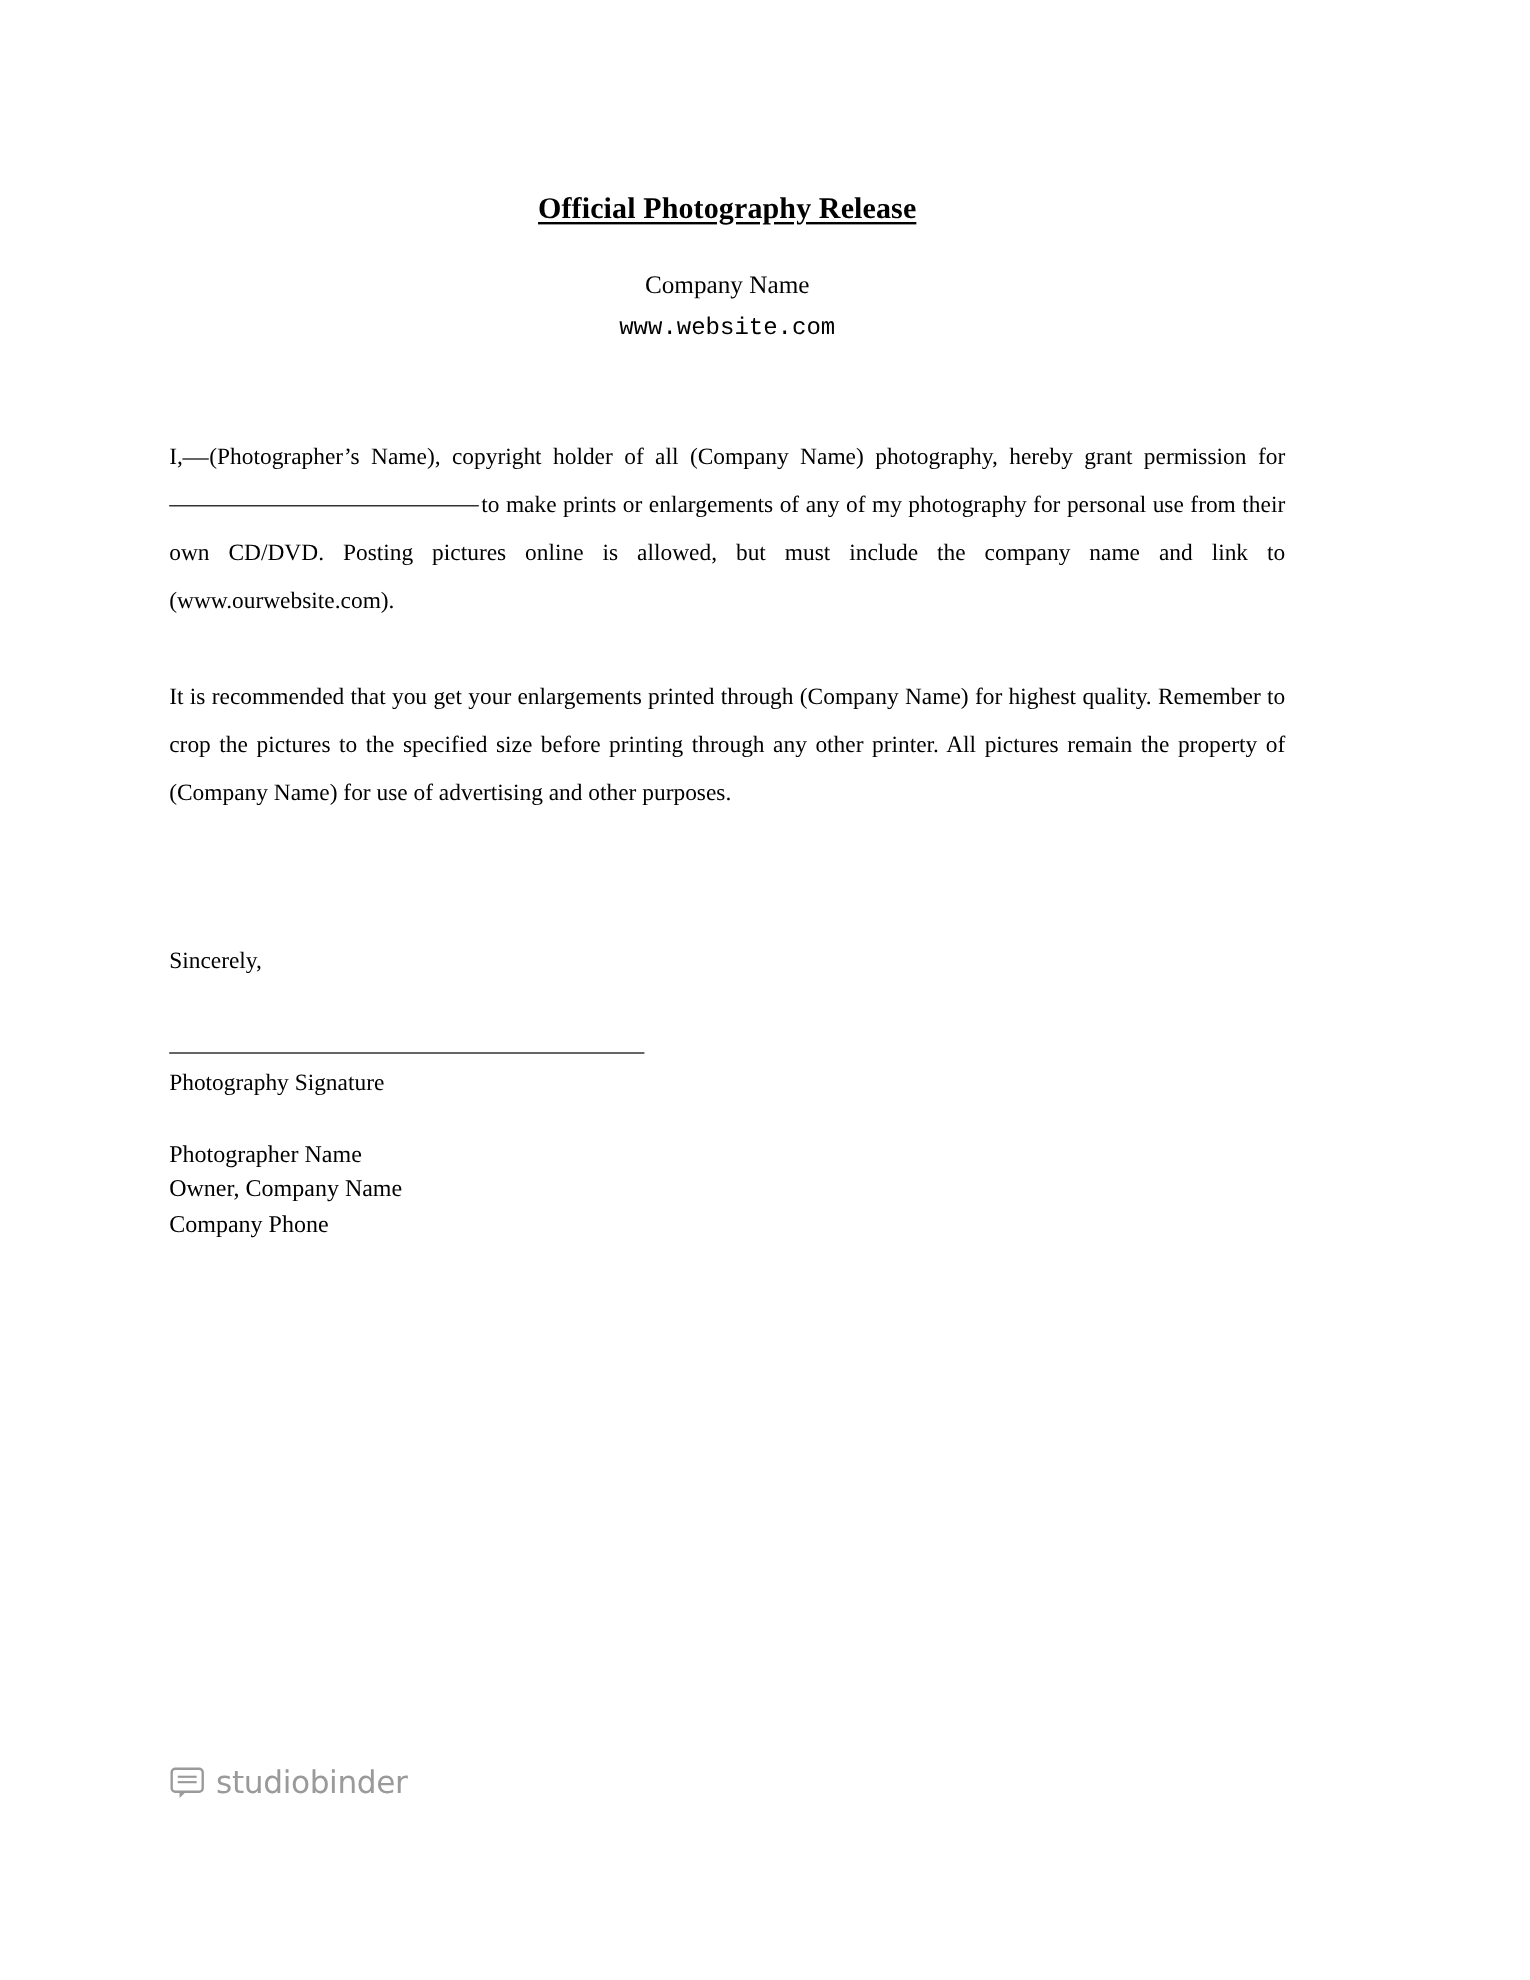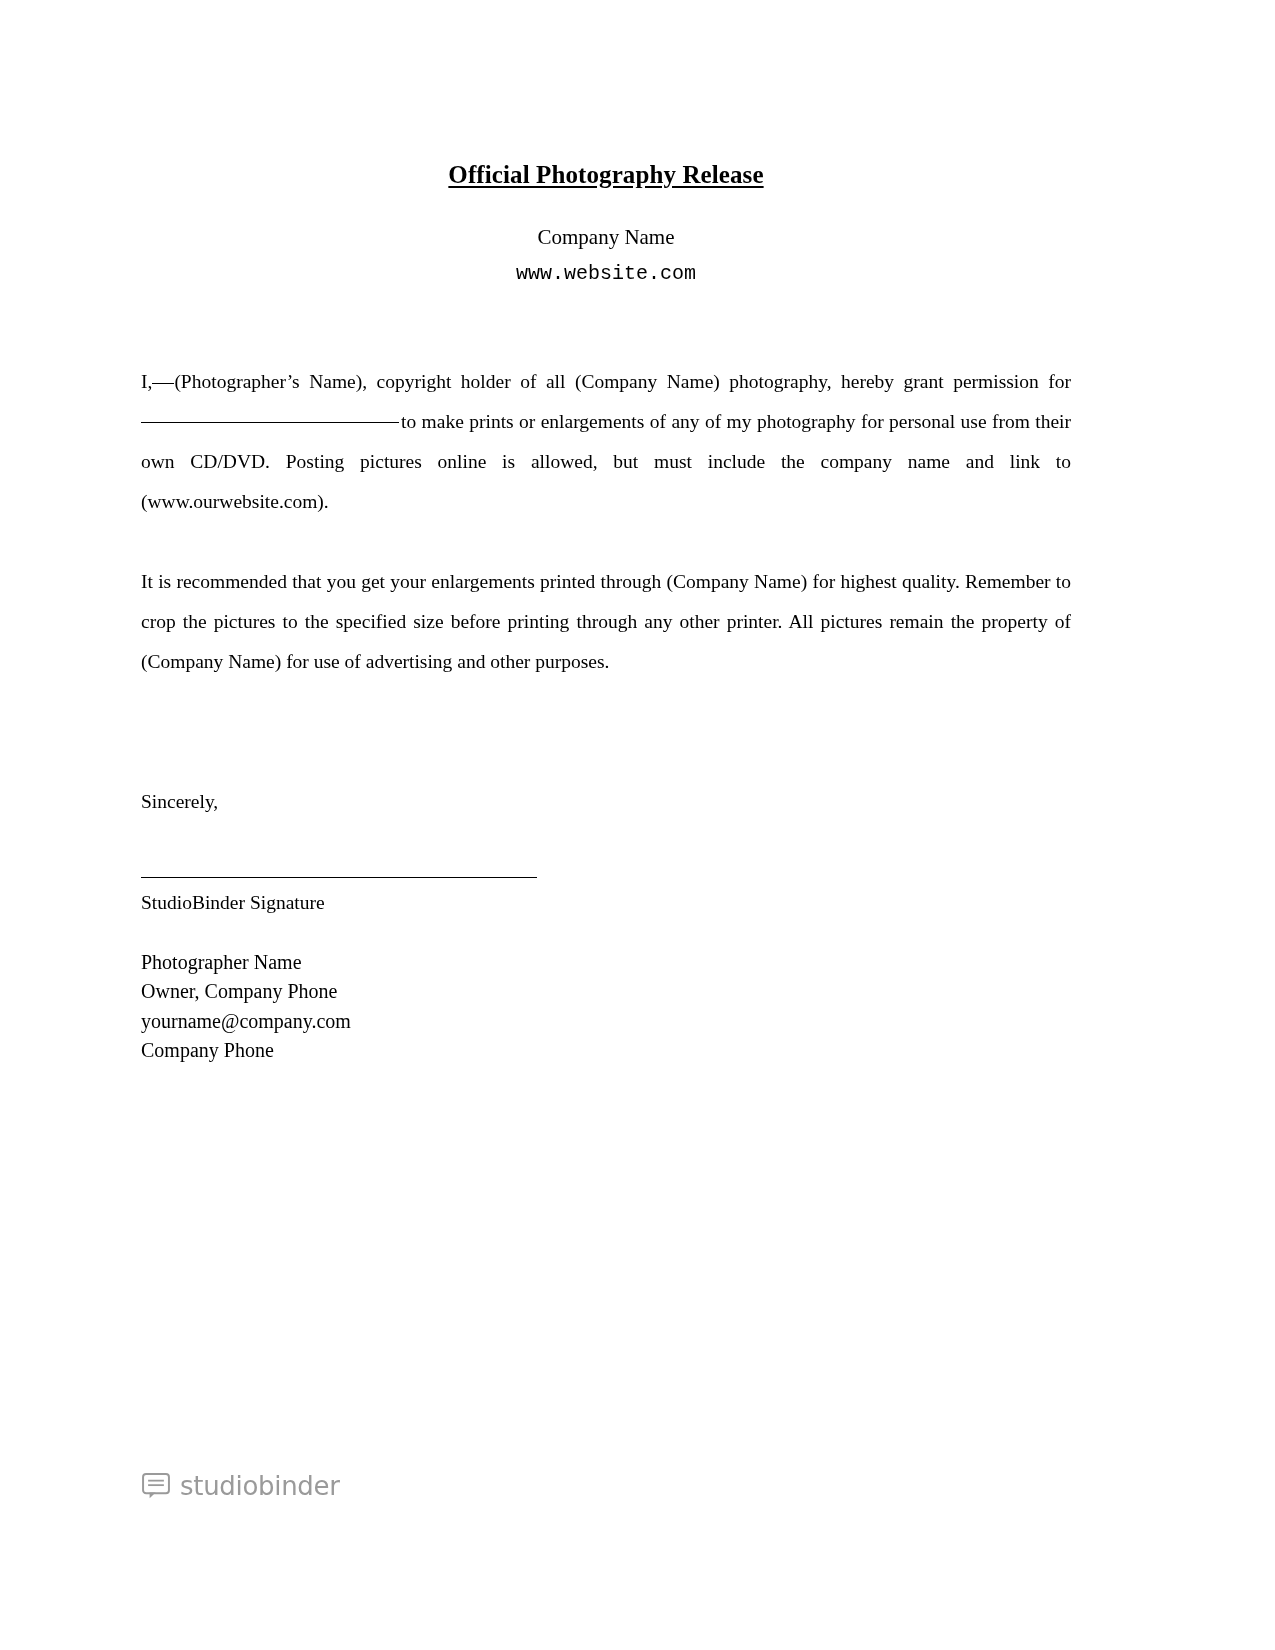--- a/index.html
+++ b/index.html
@@ -182,26 +182,25 @@
       <p class="para"><span>It is recommended that you get your enlargements printed through (Company Name) for highest quality.  Remember to crop the pictures to the specified size before printing through any other printer.  All pictures remain the property of (Company Name) for use of advertising and other purposes.</span></p>
 
     </div>
 
     <div class="closing">
 
       <p class="closing-line">Sincerely,</p>
 
       <div class="sig-rule"></div>
 
-      <p class="sig-label">StudioBinder Signature</p>
+      <p class="sig-label">Photography Signature</p>
 
       <div class="contact-block">
         <p class="contact-line">Photographer Name</p>
-        <p class="contact-line">Owner, Company Phone</p>
-        <p class="contact-line">yourname@company.com</p>
+        <p class="contact-line">Owner, Company Name</p>
         <p class="contact-line">Company Phone</p>
       </div>
 
     </div>
   </div>
 
   <div class="footer">
     <div class="logo">
       <svg class="logo-mark" viewBox="0 0 32 32">
         <rect x="2.2" y="4.2" width="27.6" height="20.5" rx="3.2" ry="3.2" fill="none" stroke="#9a9a9a" stroke-width="2.1"></rect>

